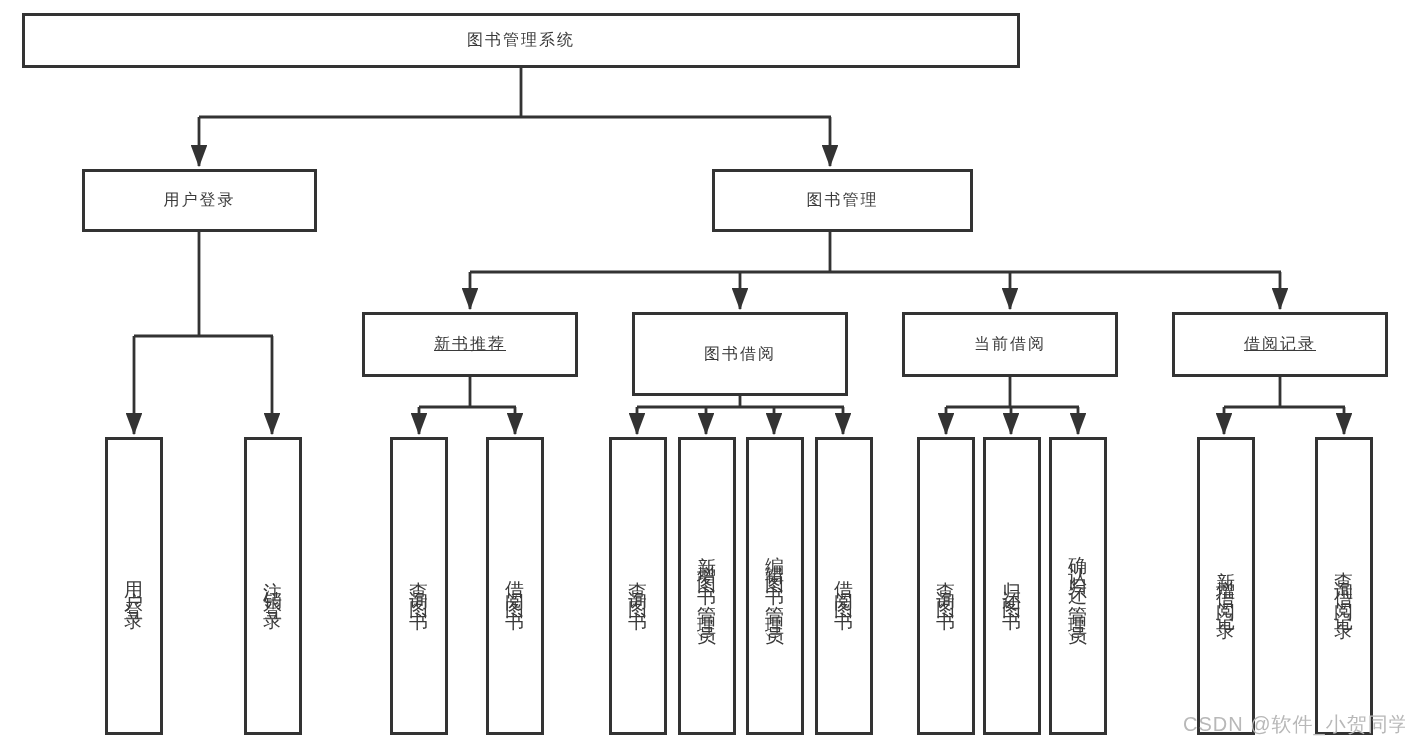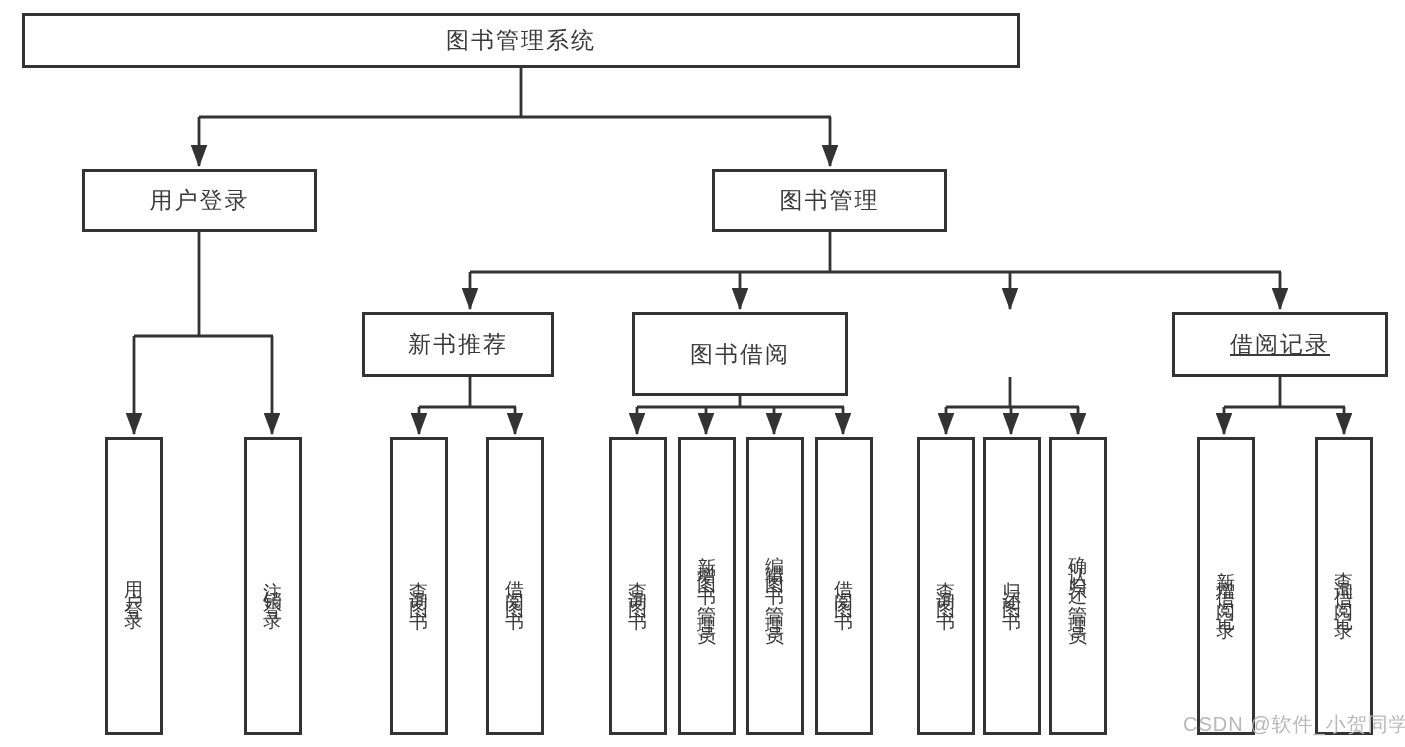--- a/index.html
+++ b/index.html
@@ -13,35 +13,35 @@
   svg.wires{position:absolute;left:0;top:0;width:1405px;height:747px;z-index:1;}
   .box{
     position:absolute;
     background:#ffffff;
     border:3px solid #333333;
     box-sizing:border-box;
     display:flex;align-items:center;justify-content:center;
     color:#3a3a3a;
     z-index:2;
   }
-  .h{font-size:23px;letter-spacing:2px;white-space:nowrap;}
+  .h{font-size:16px;letter-spacing:2px;white-space:nowrap;}
   .v span{
     writing-mode:vertical-rl;
     text-orientation:mixed;
     font-size:19px;
     letter-spacing:10px;
     line-height:1;
   }
   
   #n-root{left:22px;top:13px;width:998px;height:55px;}
   
   #n-login{left:82px;top:169px;width:235px;height:63px;}
-  #n-mgmt{left:712px;top:169px;width:235px;height:63px;}
+  #n-mgmt{left:712px;top:169px;width:261px;height:63px;}
   
-  #n-g0{left:362px;top:312px;width:192px;height:65px;}
+  #n-g0{left:362px;top:312px;width:216px;height:65px;text-decoration:underline;}
   #n-g1{left:632px;top:312px;width:216px;height:84px;}
   #n-g2{left:902px;top:312px;width:216px;height:65px;}
   #n-g3{left:1172px;top:312px;width:216px;height:65px;text-decoration:underline;}
   
   .leaf{top:437px;width:58px;height:298px;}
   #n-a0{left:105px;}  #n-a1{left:244px;}
   #n-b0{left:390px;}  #n-b1{left:486px;}
   #n-c0{left:609px;}  #n-c1{left:678px;}  #n-c2{left:746px;}  #n-c3{left:815px;}
   #n-d0{left:917px;}  #n-d1{left:983px;}  #n-d2{left:1049px;}
   #n-e0{left:1197px;} #n-e1{left:1315px;}
@@ -97,20 +97,21 @@
     <line x1="1344" y1="407" x2="1344" y2="434" stroke="#333333" stroke-width="2.8" marker-end="url(#arrow)"></line>
   </svg>
 
   <div class="box h" id="n-root">图书管理系统</div>
 
   <div class="box h" id="n-login">用户登录</div>
   <div class="box h" id="n-mgmt">图书管理</div>
 
   <div class="box h" id="n-g0">新书推荐</div>
   <div class="box h" id="n-g1">图书借阅</div>
+  <div class="box h" id="n-g2">当前借阅</div>
   <div class="box h" id="n-g3">借阅记录</div>
 
   <div class="box v leaf" id="n-a0">
       <span>用户登录</span>
     </div>
   <div class="box v leaf" id="n-a1">
       <span>注销登录</span>
     </div>
 
   <div class="box v leaf" id="n-b0">

